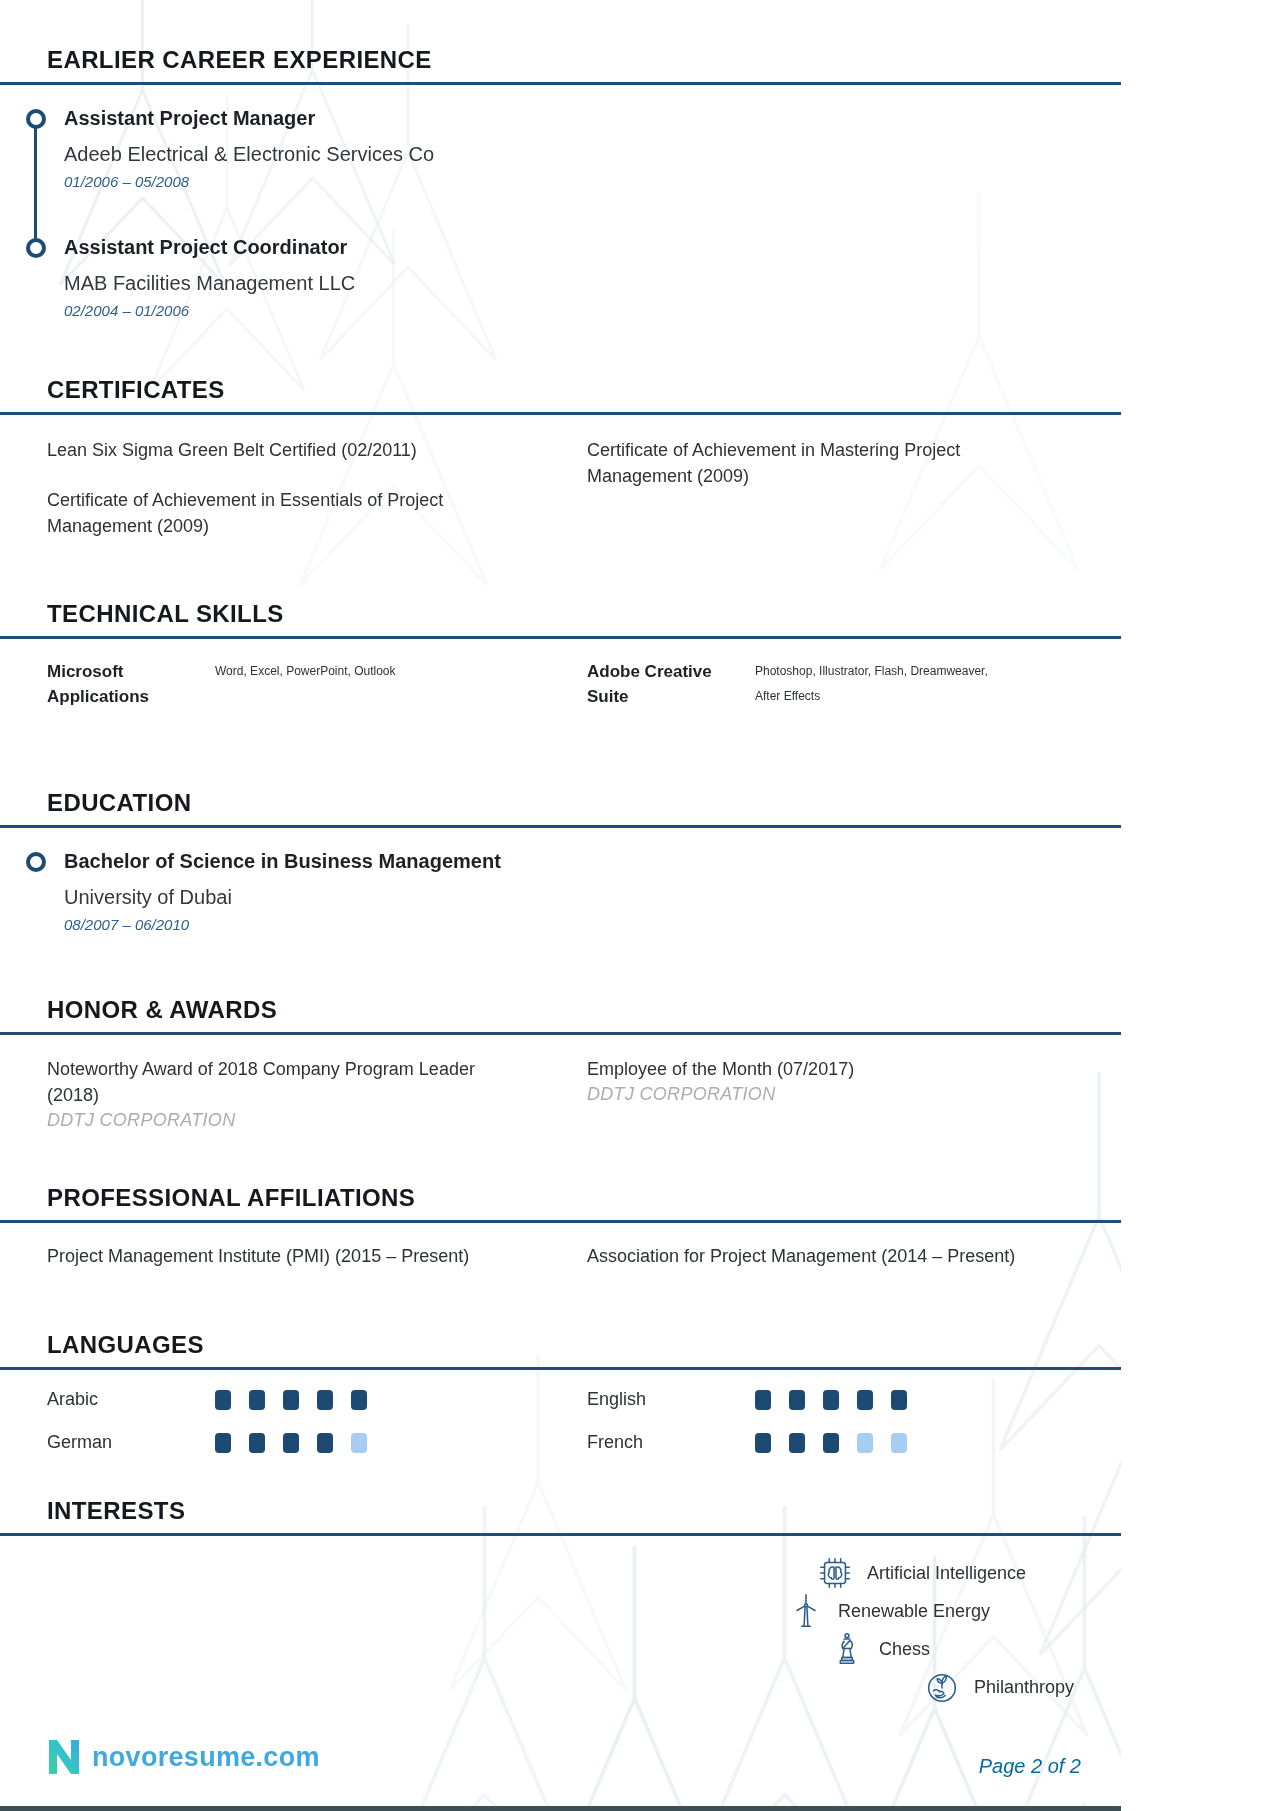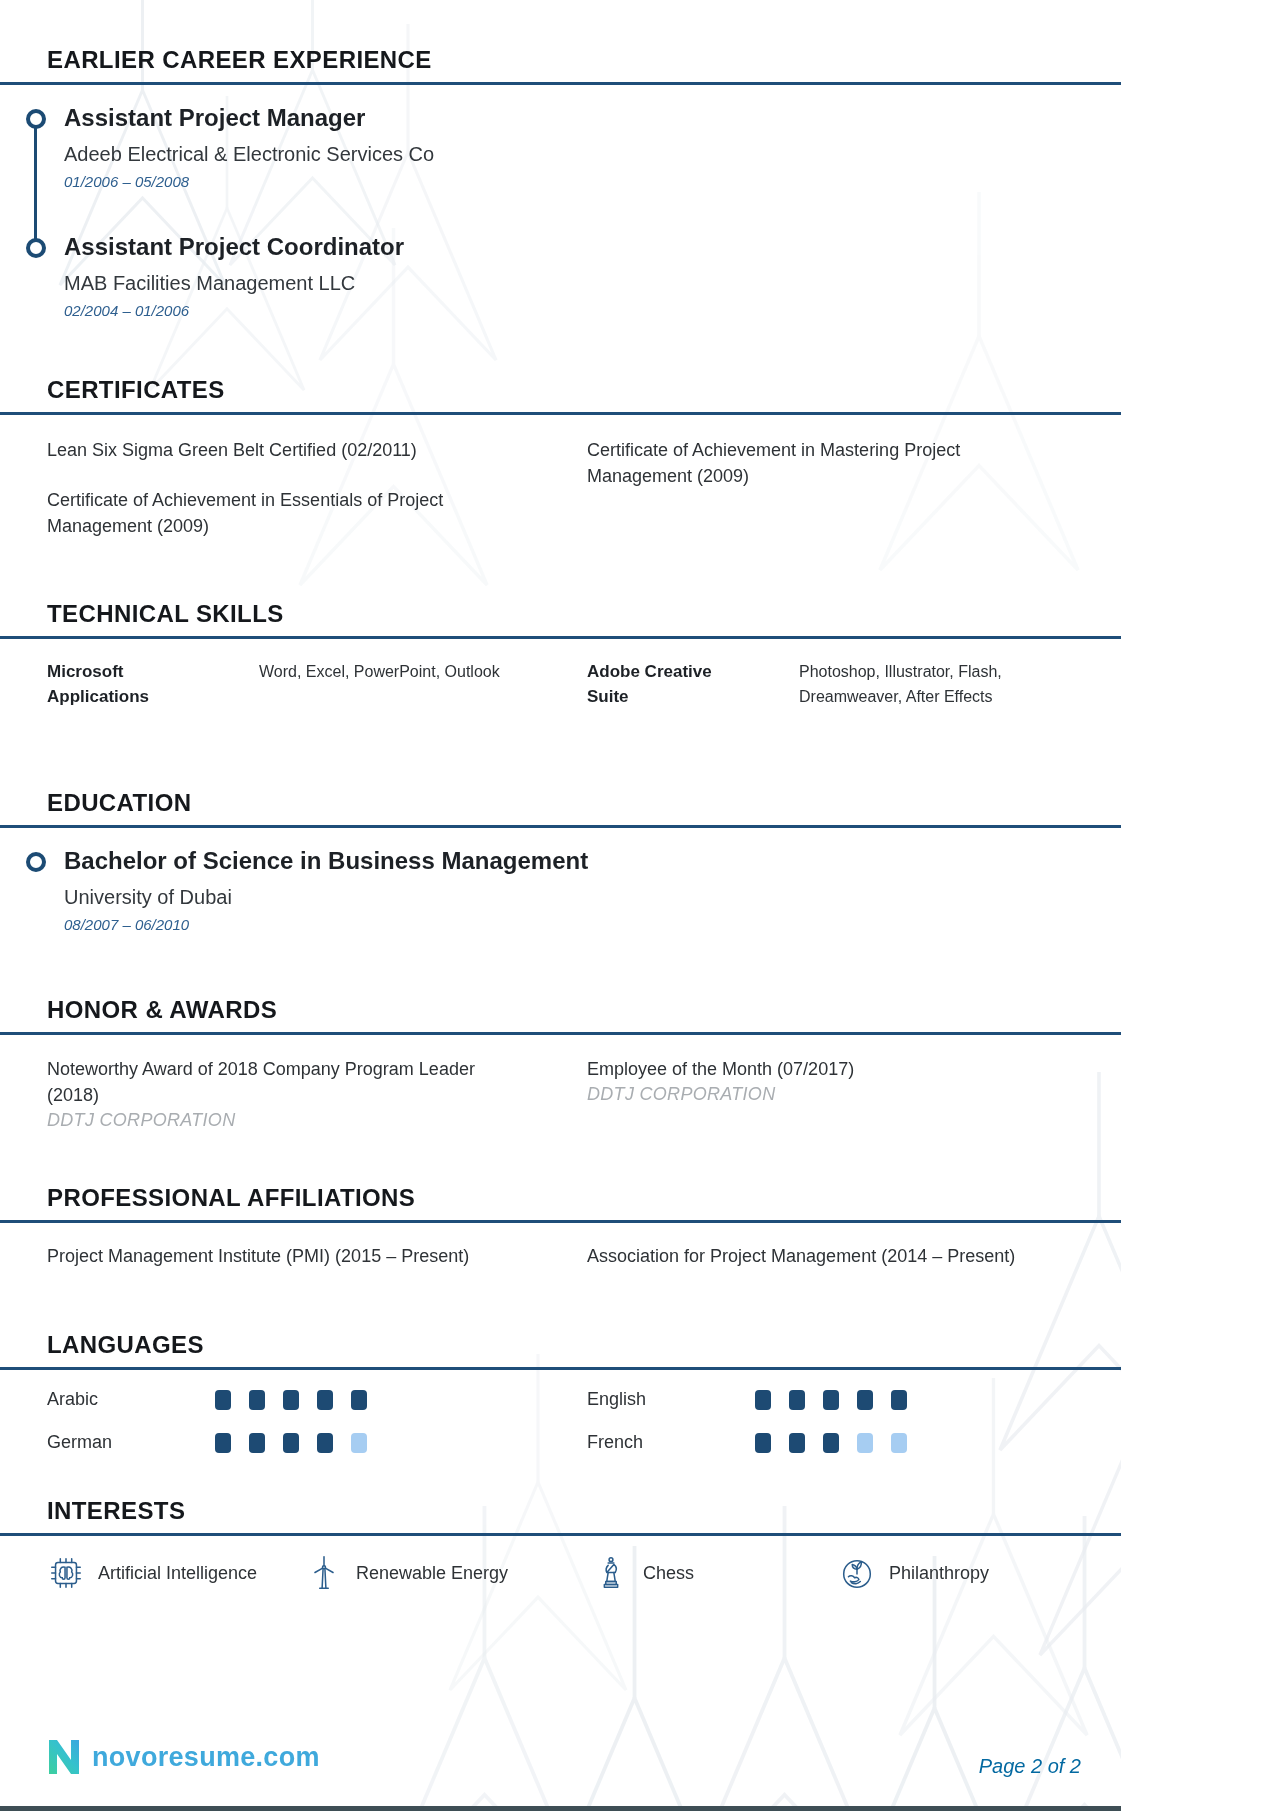--- a/index.html
+++ b/index.html
@@ -10,44 +10,44 @@
   .bg{position:absolute;inset:0;z-index:0;pointer-events:none;}
   .sec{position:absolute;left:0;right:0;padding:0 47px;z-index:1;}
   .sec-title{margin:0;font-size:24px;line-height:28px;font-weight:700;color:#15181c;letter-spacing:.4px;}
   .rule{height:3px;background:#1f4e79;margin:8px -47px 0 -47px;}
   
   .timeline{position:relative;margin-left:17px;margin-top:21px;}
   .t-line{position:absolute;left:-30px;top:13px;width:3px;height:121px;background:#1c4b74;}
   .t-entry{position:relative;}
   .t-entry + .t-entry{margin-top:44px;}
   .t-dot{position:absolute;left:-38px;top:3px;width:12px;height:12px;border:4px solid #1c4b74;border-radius:50%;background:#fff;}
-  .role{font-size:24px;line-height:24px;font-weight:700;color:#1d2126;}
+  .role{font-size:20px;line-height:24px;font-weight:700;color:#1d2126;}
   .company{margin-top:11px;font-size:20px;line-height:26px;color:#33383d;}
   .date{margin-top:6px;font-size:15px;line-height:18px;font-style:italic;color:#2e5f8f;}
   
   .grid2{display:grid;grid-template-columns:540px 1fr;margin-top:22px;}
   .body-item{font-size:18px;line-height:26px;color:#2e3236;}
   .maxw440{max-width:440px;} .maxw430{max-width:430px;} .maxw450{max-width:450px;}
   .stack-gap{margin-top:24px;}
   .org{margin-top:4px;font-size:18px;line-height:17px;font-style:italic;color:#a9adb1;letter-spacing:.3px;}
   
   .skills{display:grid;grid-template-columns:168px 372px 168px 1fr;margin-top:20px;}
   .skill-label{font-size:17px;line-height:25px;font-weight:700;color:#1d2126;max-width:150px;}
-  .skill-value{font-size:16px;line-height:25px;color:#2e3236;margin-left:44px;}
+  .skill-value{font-size:12px;line-height:25px;color:#2e3236;}
   .maxw235{max-width:235px;}
   
   .lang-grid{display:grid;grid-template-columns:540px 1fr;row-gap:22px;margin-top:19px;}
   .lang-row{display:flex;align-items:center;}
   .lang-name{width:168px;font-size:18px;color:#2e3236;}
   .dots{display:flex;gap:18px;}
   .dot{width:16px;height:20px;border-radius:4px;}
   .dot-filled{background:#1d4a73;}
   .dot-empty{background:#a6cdf2;}
   
-  .interests-row{display:flex;align-items:flex-start;margin-top:18px;}
+  .interests-row{display:flex;align-items:flex-end;margin-top:18px;flex-direction:column;}
   .interest{display:flex;align-items:center;gap:13px;}
   .interest:nth-child(1){width:258px;}
   .interest:nth-child(2){width:287px;}
   .interest:nth-child(3){width:246px;}
   .interest-label{font-size:18px;color:#2e3236;}
   .icon-svg{display:block;}
   
   .brand{position:absolute;left:42px;top:1737px;display:flex;align-items:center;gap:10px;z-index:1;}
   .brand-text{font-size:27px;font-weight:700;color:#3fa9dc;letter-spacing:.3px;}
   .page-indicator{position:absolute;right:40px;top:1755px;font-size:20px;font-style:italic;color:#0369a1;z-index:1;}

